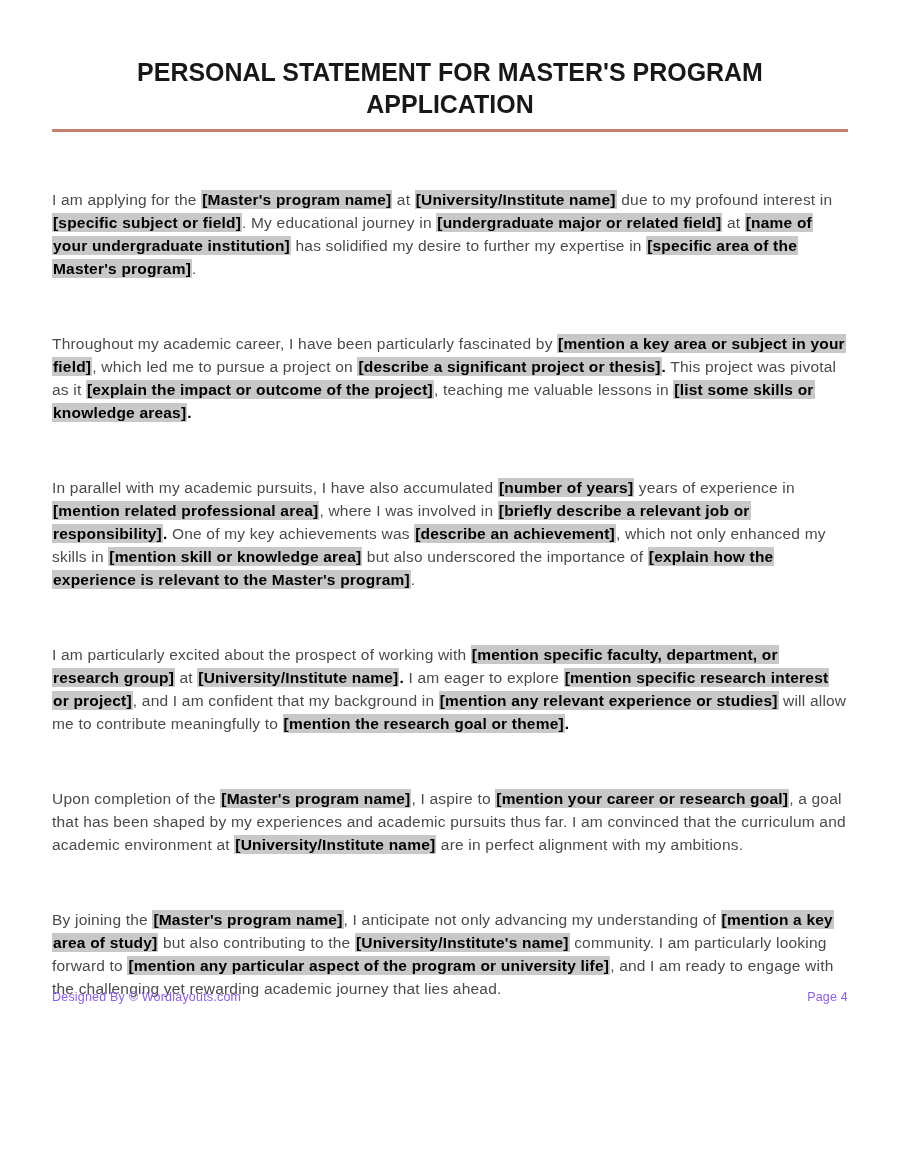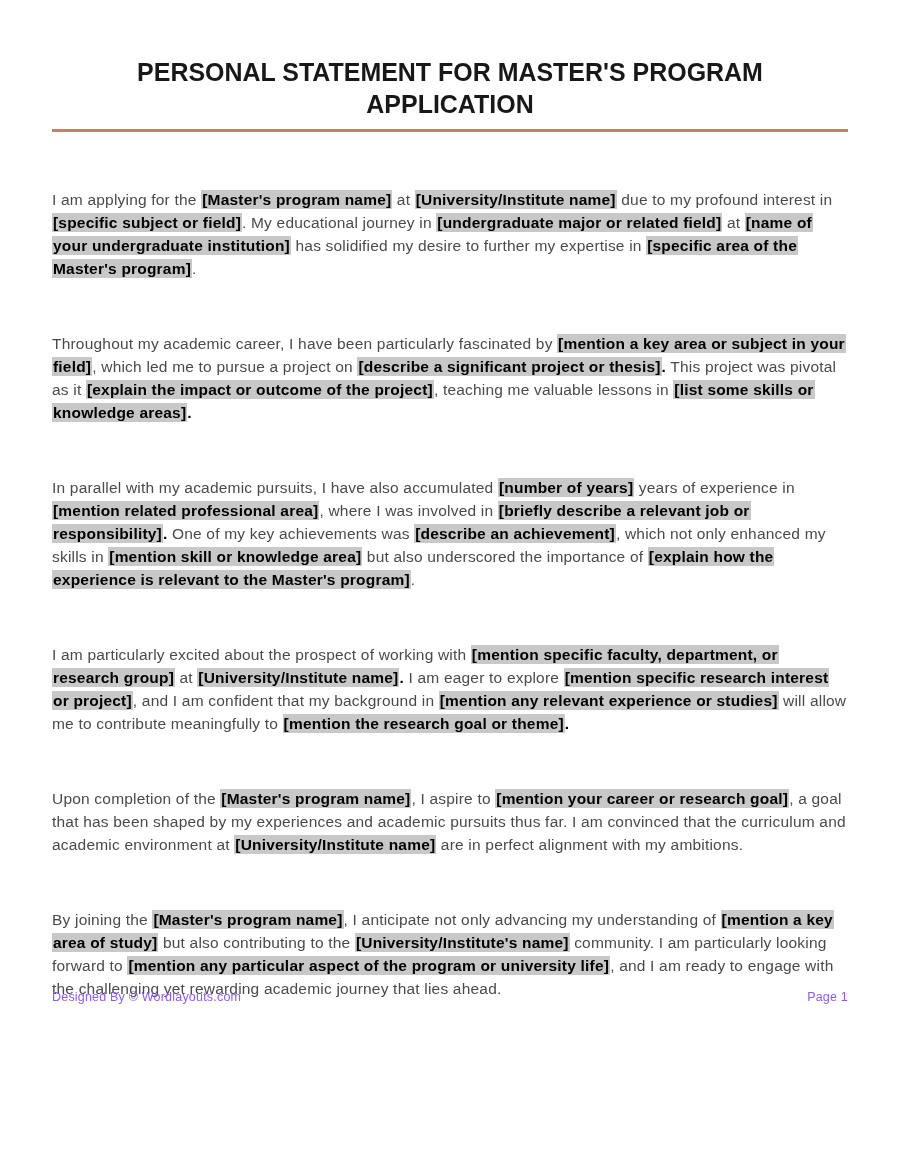--- a/index.html
+++ b/index.html
@@ -85,16 +85,16 @@
       <p class="para"><span class="run">I am applying for the </span><span class="run hl">[Master's program name]</span><span class="run"> at </span><span class="run hl">[University/Institute name]</span><span class="run"> due to my profound interest in </span><span class="run hl">[specific subject or field]</span><span class="run">. My educational journey in </span><span class="run hl">[undergraduate major or related field]</span><span class="run"> at </span><span class="run hl">[name of your undergraduate institution]</span><span class="run"> has solidified my desire to further my expertise in </span><span class="run hl">[specific area of the Master's program]</span><span class="run">.</span></p>
       <p class="para"><span class="run">Throughout my academic career, I have been particularly fascinated by </span><span class="run hl">[mention a key area or subject in your field]</span><span class="run">, which led me to pursue a project on </span><span class="run hl">[describe a significant project or thesis]</span><span class="run b">.</span><span class="run"> This project was pivotal as it </span><span class="run hl">[explain the impact or outcome of the project]</span><span class="run">, teaching me valuable lessons in </span><span class="run hl">[list some skills or knowledge areas]</span><span class="run b">.</span></p>
       <p class="para"><span class="run">In parallel with my academic pursuits, I have also accumulated </span><span class="run hl">[number of years]</span><span class="run"> years of experience in </span><span class="run hl">[mention related professional area]</span><span class="run">, where I was involved in </span><span class="run hl">[briefly describe a relevant job or responsibility]</span><span class="run b">.</span><span class="run"> One of my key achievements was </span><span class="run hl">[describe an achievement]</span><span class="run">, which not only enhanced my skills in </span><span class="run hl">[mention skill or knowledge area]</span><span class="run"> but also underscored the importance of </span><span class="run hl">[explain how the experience is relevant to the Master's program]</span><span class="run">.</span></p>
       <p class="para"><span class="run">I am particularly excited about the prospect of working with </span><span class="run hl">[mention specific faculty, department, or research group]</span><span class="run"> at </span><span class="run hl">[University/Institute name]</span><span class="run b">.</span><span class="run"> I am eager to explore </span><span class="run hl">[mention specific research interest or project]</span><span class="run">, and I am confident that my background in </span><span class="run hl">[mention any relevant experience or studies]</span><span class="run"> will allow me to contribute meaningfully to </span><span class="run hl">[mention the research goal or theme]</span><span class="run b">.</span></p>
       <p class="para"><span class="run">Upon completion of the </span><span class="run hl">[Master's program name]</span><span class="run">, I aspire to </span><span class="run hl">[mention your career or research goal]</span><span class="run">, a goal that has been shaped by my experiences and academic pursuits thus far. I am convinced that the curriculum and academic environment at </span><span class="run hl">[University/Institute name]</span><span class="run"> are in perfect alignment with my ambitions.</span></p>
       <p class="para"><span class="run">By joining the </span><span class="run hl">[Master's program name]</span><span class="run">, I anticipate not only advancing my understanding of </span><span class="run hl">[mention a key area of study]</span><span class="run"> but also contributing to the </span><span class="run hl">[University/Institute's name]</span><span class="run"> community. I am particularly looking forward to </span><span class="run hl">[mention any particular aspect of the program or university life]</span><span class="run">, and I am ready to engage with the challenging yet rewarding academic journey that lies ahead.</span></p>
     </main>
 
   <footer class="doc-footer">
     <span class="footer-left">Designed By © Wordlayouts.com</span>
-    <span class="footer-right">Page 1</span>
+    <span class="footer-right">Page 4</span>
   </footer>
 
 </div>
 
 </body></html>

